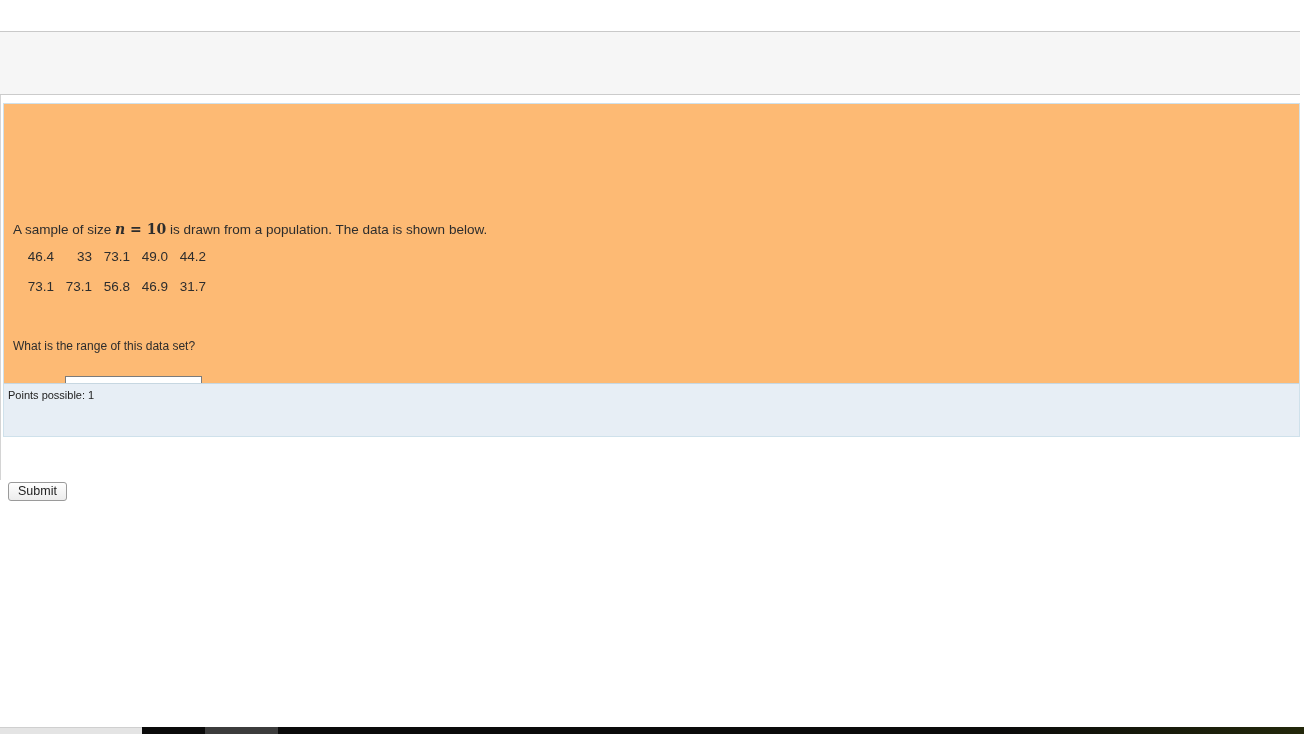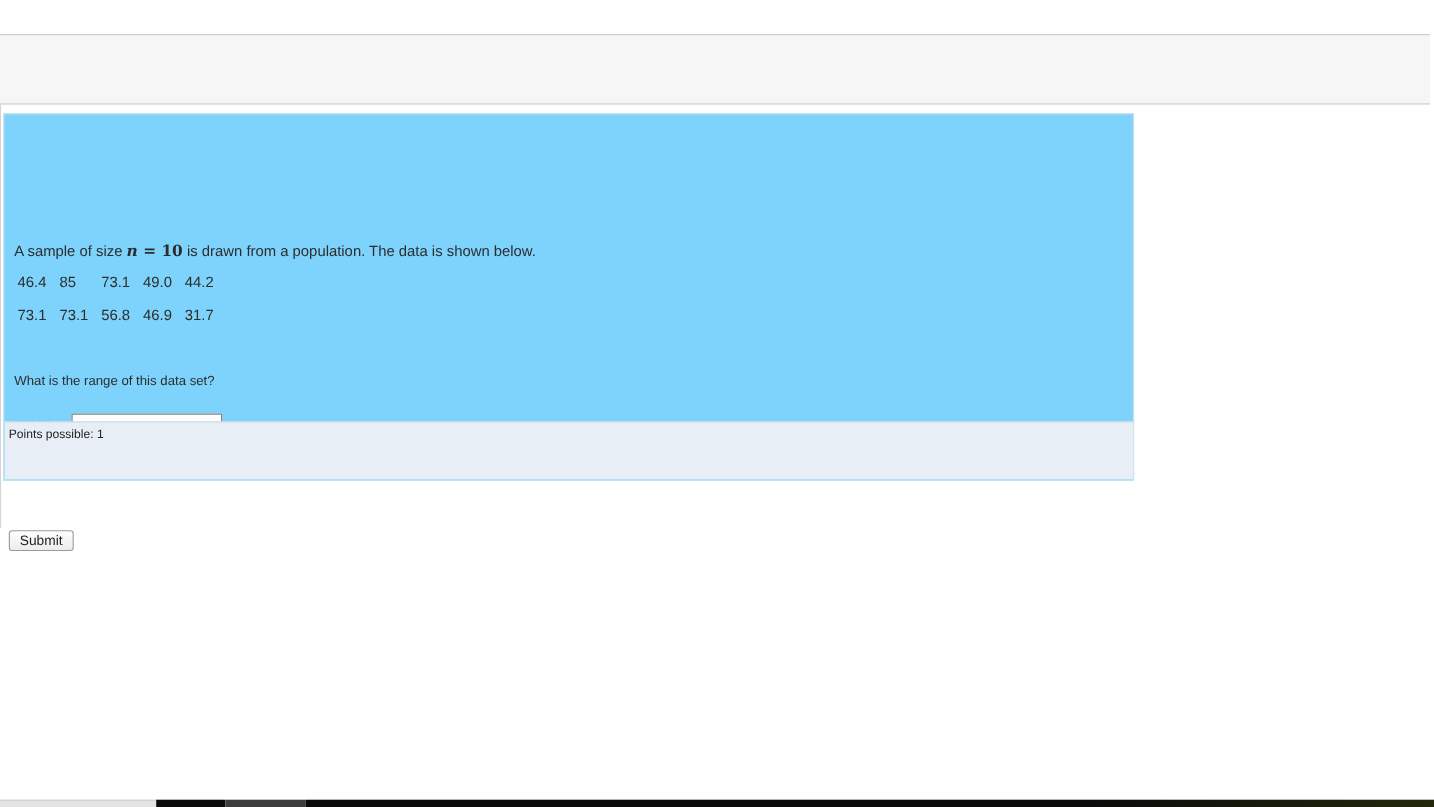--- a/index.html
+++ b/index.html
@@ -24,23 +24,23 @@
   
   .left-edge-line {
     position: absolute; left: 0; top: 95px;
     width: 1px; height: 385px;
     background: #d4d4d4;
   }
 
   
   .question-box {
     position: absolute; left: 3px; top: 103px;
-    width: 1028px; height: 334px;
+    width: 1297px; height: 334px;
     border: 1px solid #cfe1eb;
-    background: #7dd3fc;
+    background: #fdba74;
     overflow: hidden;
   }
 
   .intro {
     position: absolute; left: 9px; top: 117px;
     font-size: 13.5px; color: #2d2d2d;
     white-space: nowrap;
   }
   .math {
     font-family: "DejaVu Serif", serif;
@@ -48,21 +48,21 @@
     font-size: 14px;
   }
   .math-var { font-style: italic; }
 
   .data-table {
     position: absolute; left: 12px; top: 137px;
     border-collapse: collapse;
   }
   .data-table td {
     width: 38px; height: 30px;
-    text-align: left; vertical-align: middle;
+    text-align: right; vertical-align: middle;
     font-size: 13.5px; color: #2d2d2d;
   }
 
   .range-prompt {
     position: absolute; left: 9px; top: 235px;
     font-size: 12px;
   }
   .answer-row {
     position: absolute; left: 9px;
     font-size: 13.5px;
@@ -143,21 +143,21 @@
   <div class="question-box">
 
     <div class="intro">
       <span>A sample of size </span><span class="math math-var">n</span><span class="math"> = 10</span><span> is drawn from a population. The data is shown below.</span>
     </div>
 
     <table class="data-table">
       <tbody>
           <tr>
         <td>46.4</td>
-        <td>85</td>
+        <td>33</td>
         <td>73.1</td>
         <td>49.0</td>
         <td>44.2</td>
       </tr>
       <tr>
         <td>73.1</td>
         <td>73.1</td>
         <td>56.8</td>
         <td>46.9</td>
         <td>31.7</td>

